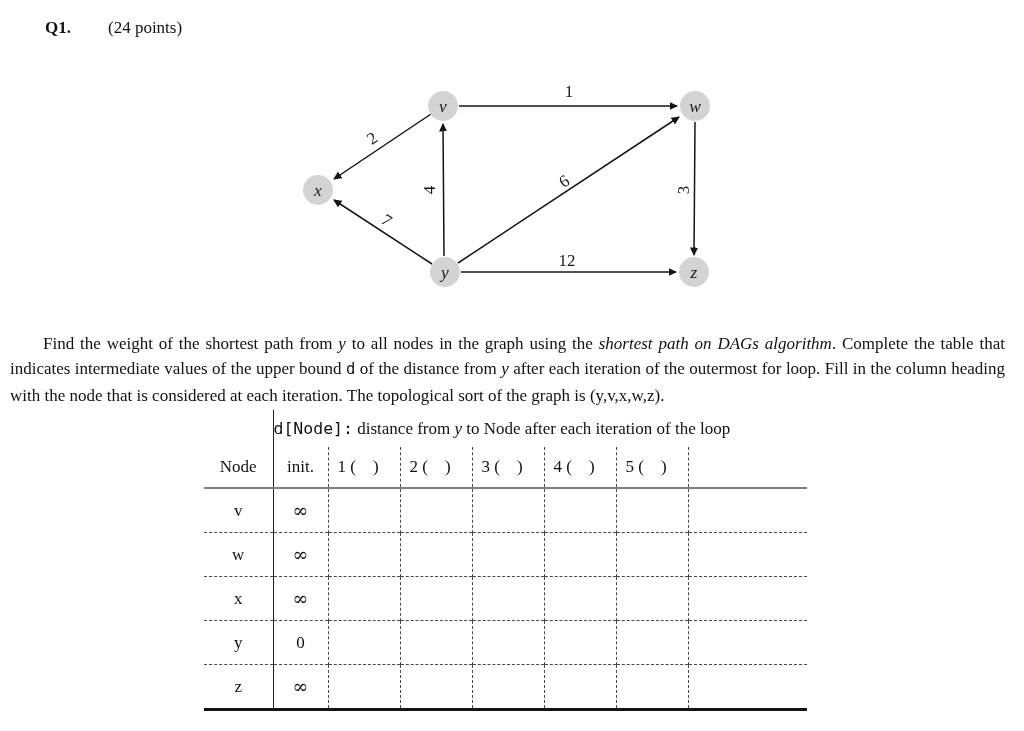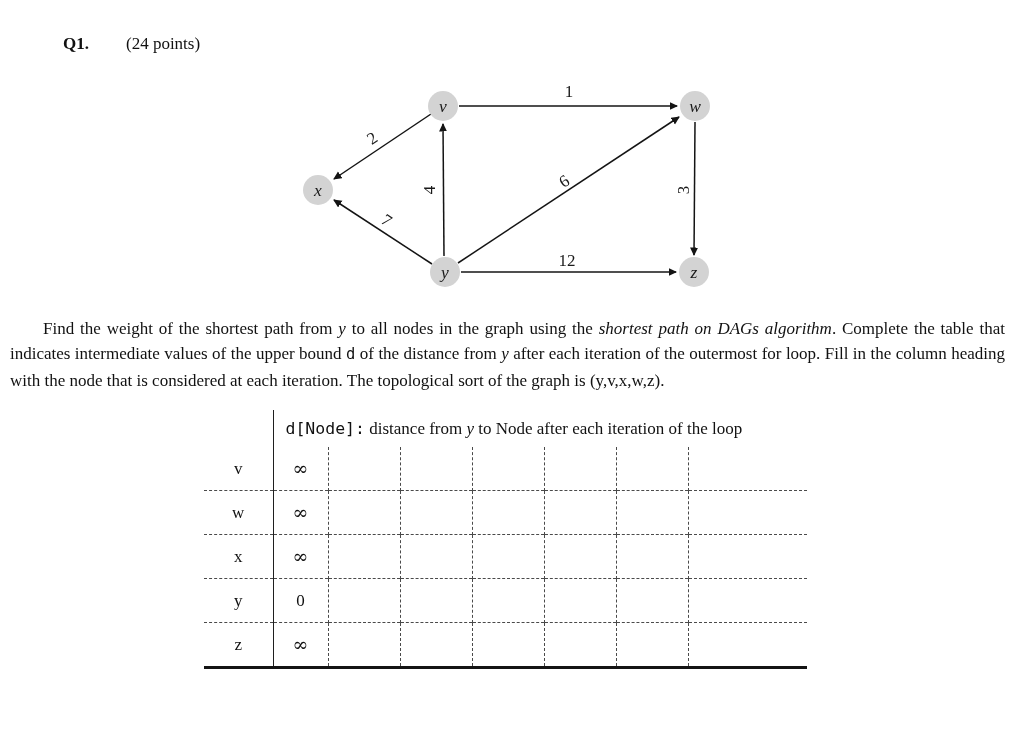--- a/index.html
+++ b/index.html
@@ -1,46 +1,46 @@
 <!DOCTYPE html>
 <html><head>
 <meta charset="utf-8">
 <style>
   html,body{margin:0;padding:0;background:#e8e8e8;}
   #page{
     position:relative; width:1024px; height:731px; background:#ffffff;
     font-family:"Liberation Serif", serif; color:#111; overflow:hidden;
   }
   
-  .qhead{position:absolute; left:45px; top:31px; font-size:17px; line-height:25px;margin-left:18px;}
+  .qhead{position:absolute; left:45px; top:15px; font-size:17px; line-height:25px;}
   .qnum{font-weight:bold;}
   .qpoints{display:inline-block; margin-left:37px;}
   
   .graph{position:absolute; left:280px; top:78px;}
   .gedge{stroke:#141414; stroke-width:1.5;}
   .nlabel{font-family:"Liberation Serif", serif; font-style:italic; font-size:17.5px; fill:#1a1a1a; text-anchor:middle;}
   .wlabel{font-family:"Liberation Serif", serif; font-size:17px; fill:#1a1a1a; text-anchor:middle;}
   
   .para{
-    position:absolute; left:10px; top:316px; width:995px;
+    position:absolute; left:10px; top:331px; width:995px;
     font-size:17px; line-height:25.4px; text-align:justify; text-indent:33px;
   }
   .mathit{font-style:italic;}
   .itphrase{font-style:italic;}
   .tt{font-family:"DejaVu Sans Mono", monospace; font-size:15.5px;}
   
   .dtable{
     position:absolute; left:204px; top:410px;
     border-collapse:collapse; table-layout:fixed; font-size:17px;
   }
   .dtable td{padding:0; text-align:center; vertical-align:middle; overflow:hidden;}
   .solid-l{border-left:1.5px solid #1f1f1f;}
   .dash-l{border-left:1px dashed #4a4a4a;}
   tr.cap td{height:37px;}
-  td.cap-cell{text-align:left; padding-left:12px; white-space:nowrap;}
+  td.cap-cell{text-align:left; white-space:nowrap;}
   .tt-cap{font-family:"DejaVu Sans Mono", monospace; font-size:16.5px;}
   tr.hdr td{height:40px; border-bottom:2px solid #7d7d7d;}
   td.iter{text-align:left; padding-left:9px; white-space:pre;}
   tr.brow td{height:43px;}
   tr.bsep td{border-top:1px dashed #4a4a4a;}
   tr.blast td{border-bottom:3px solid #141414;}
   .inf{font-family:"DejaVu Serif", serif; font-size:19px;}
   .rowlab{font-size:17px;}
 </style>
 </head>
@@ -98,20 +98,30 @@
         <col style="width:72px">
       <col style="width:72px">
         <col style="width:72px">
         <col style="width:119px">
     </colgroup>
     <tbody>
         <tr class="cap">
       <td></td>
       <td class="solid-l cap-cell" colspan="7"><span class="tt-cap">d[Node]:</span><span> distance from </span><span class="mathit">y</span><span> to Node after each iteration of the loop</span></td>
     </tr>
+    <tr class="hdr">
+      <td>Node</td>
+      <td class="solid-l">init.</td>
+      <td class="dash-l iter">1 (    )</td>
+      <td class="dash-l iter">2 (    )</td>
+      <td class="dash-l iter">3 (    )</td>
+      <td class="dash-l iter">4 (    )</td>
+      <td class="dash-l iter">5 (    )</td>
+      <td class="dash-l"></td>
+    </tr>
     <tr class="brow">
       <td class="rowlab">v</td>
       <td class="solid-l"><span class="inf">∞</span></td>
       <td class="dash-l"></td>
       <td class="dash-l"></td>
       <td class="dash-l"></td>
       <td class="dash-l"></td>
       <td class="dash-l"></td>
       <td class="dash-l"></td>
     </tr>

